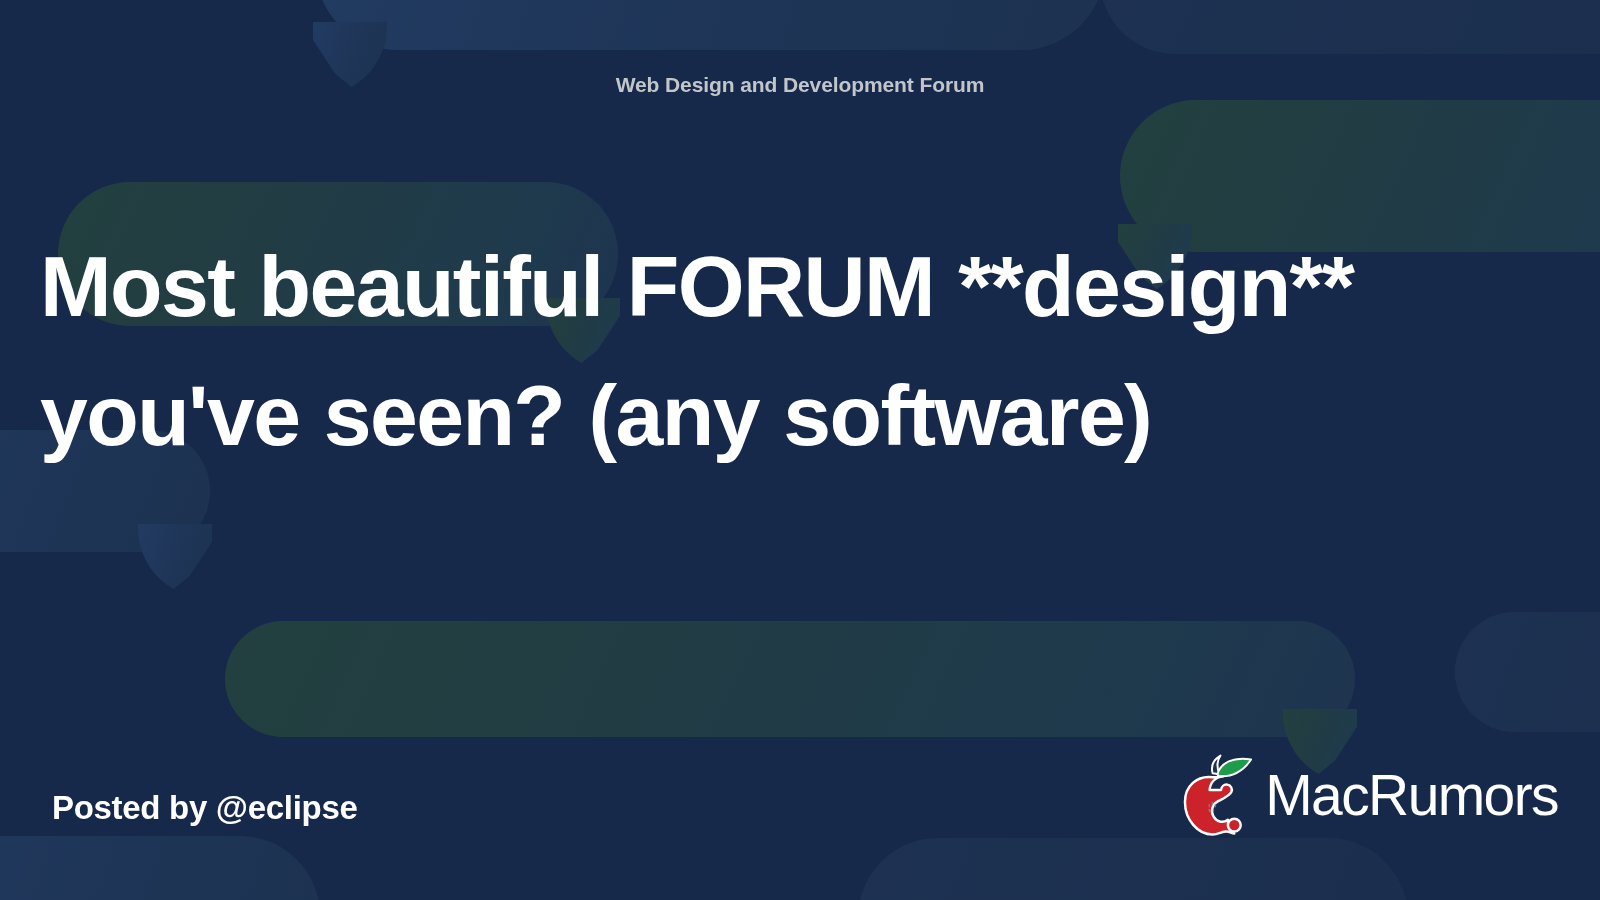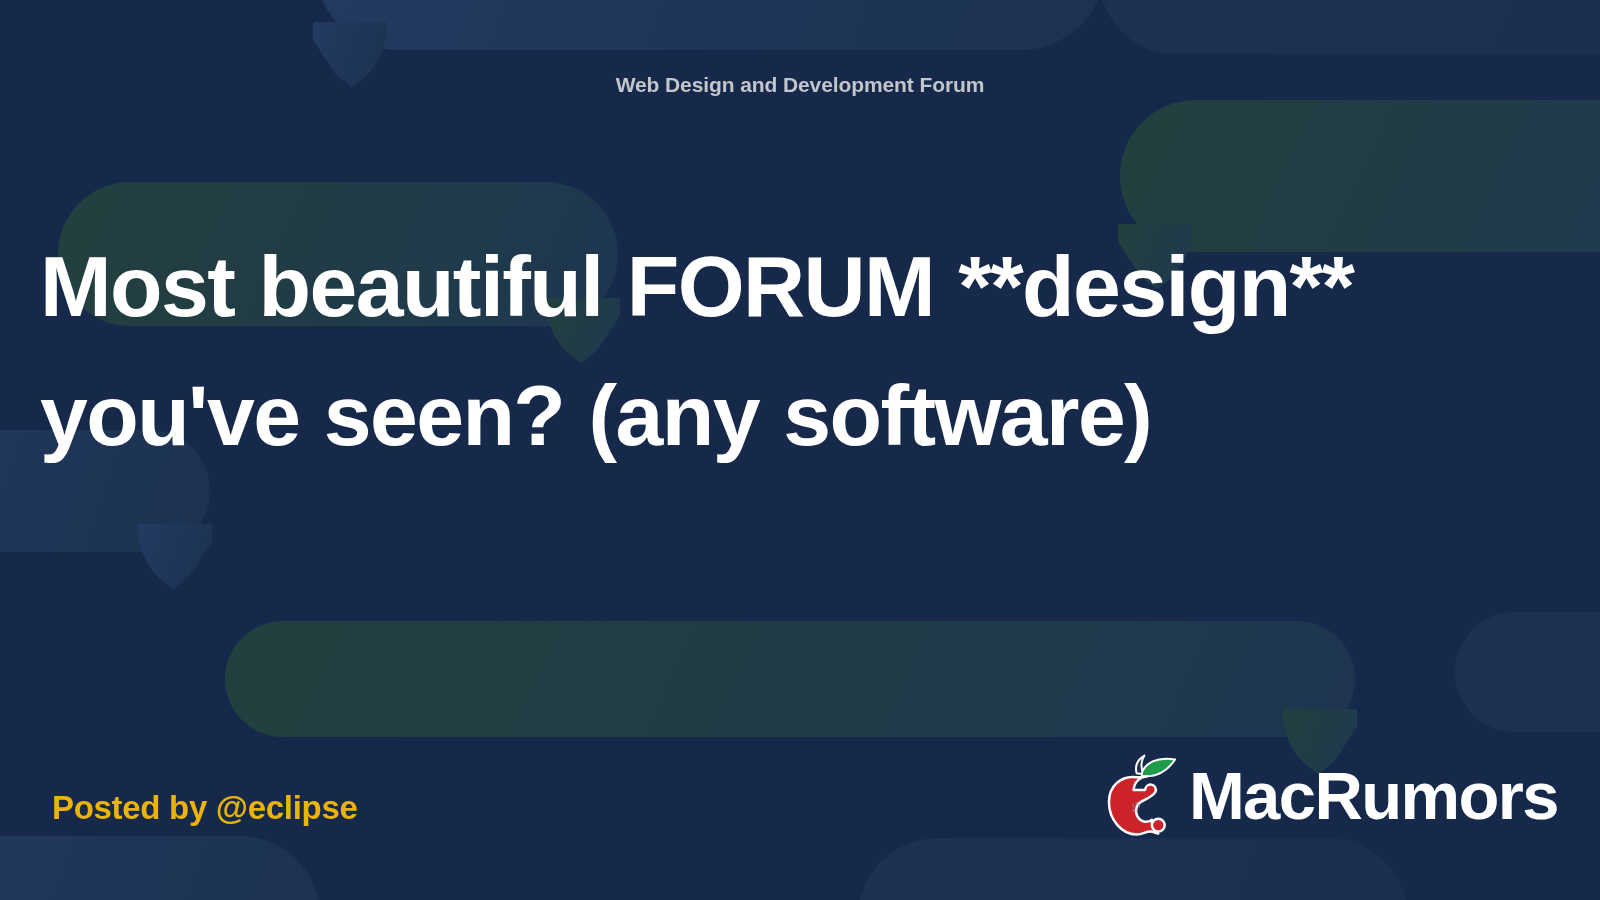--- a/index.html
+++ b/index.html
@@ -95,37 +95,37 @@
     letter-spacing:-1.6px;
     word-spacing:2px;
   }
 
   .posted-by {
     position:absolute;
     left:52px;
     bottom:73px;
     font-size:33px;
     font-weight:bold;
-    color:#eab308;
+    color:#ffffff;
     letter-spacing:-0.3px;
     margin-top:22px;
   }
 
   .brand {
     position:absolute;
     right:42px;
     bottom:62px;
     display:flex;
     align-items:center;
     gap:9px;
   }
   .brand-logo { width:74px; height:86px; display:block; }
   .brand-word {
-    font-size:67px;
-    font-weight:bold;
+    font-size:57px;
+    font-weight:normal;
     color:#ffffff;
     letter-spacing:-1.6px;
     line-height:1;
     font-family:"Liberation Sans","DejaVu Sans",sans-serif;
   }
 </style>
 </head>
 <body>
 
 <div class="card">

